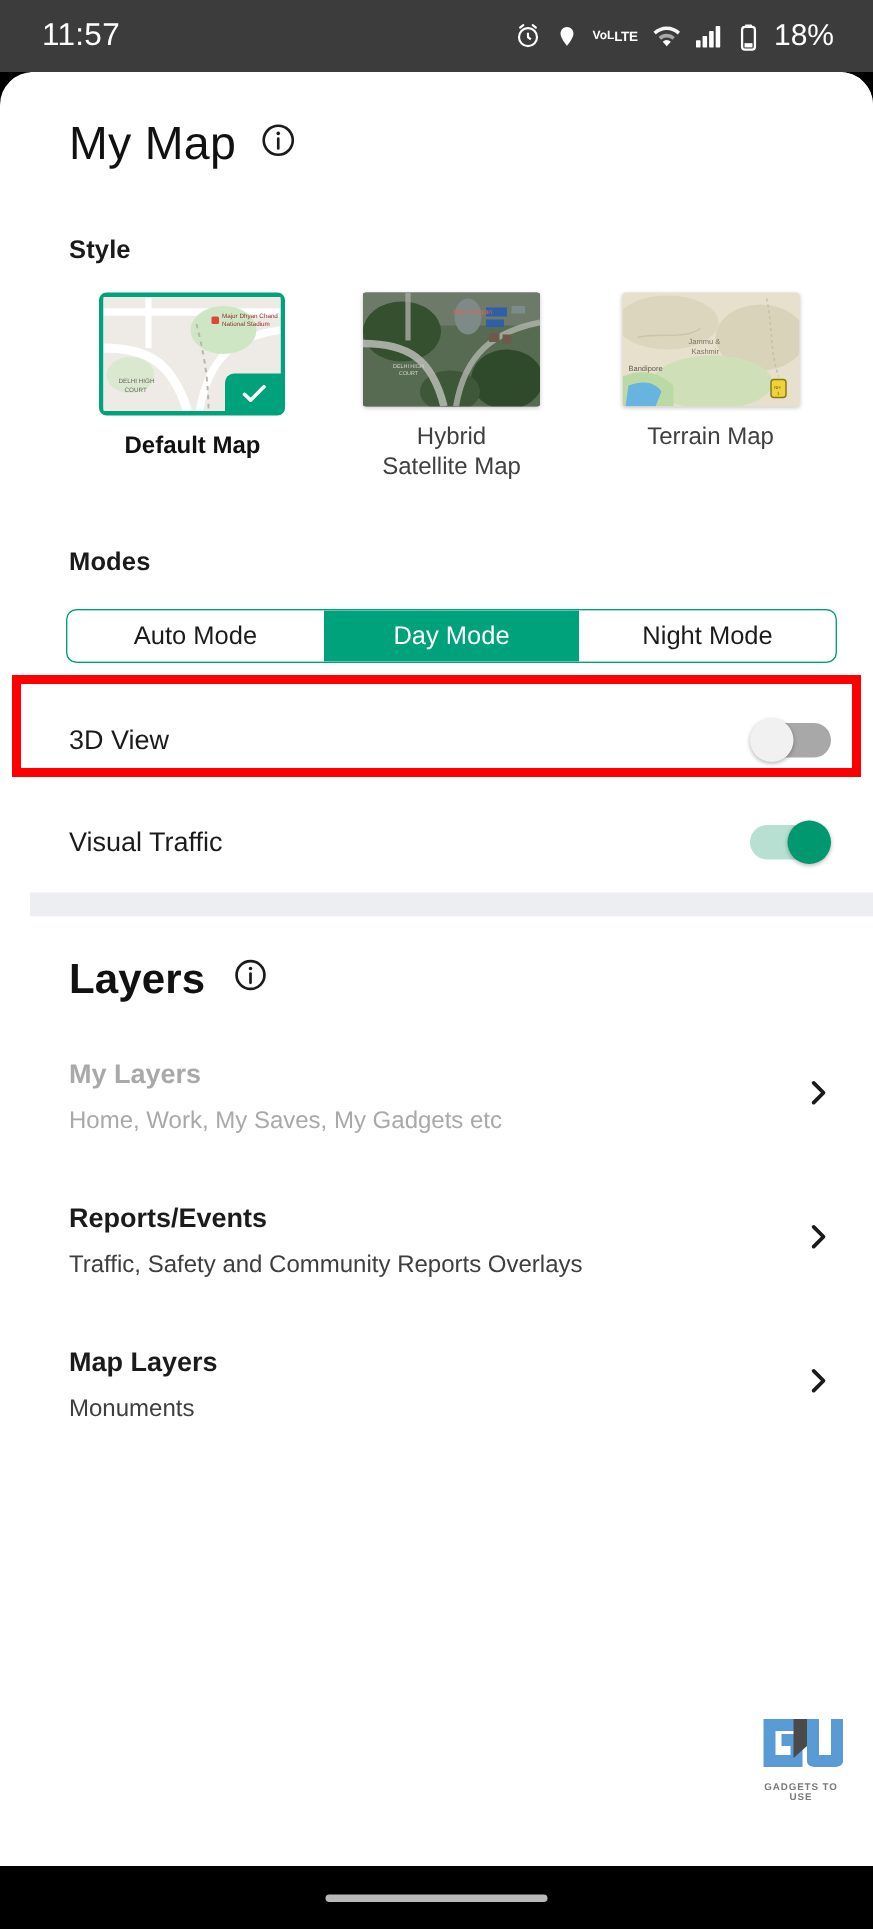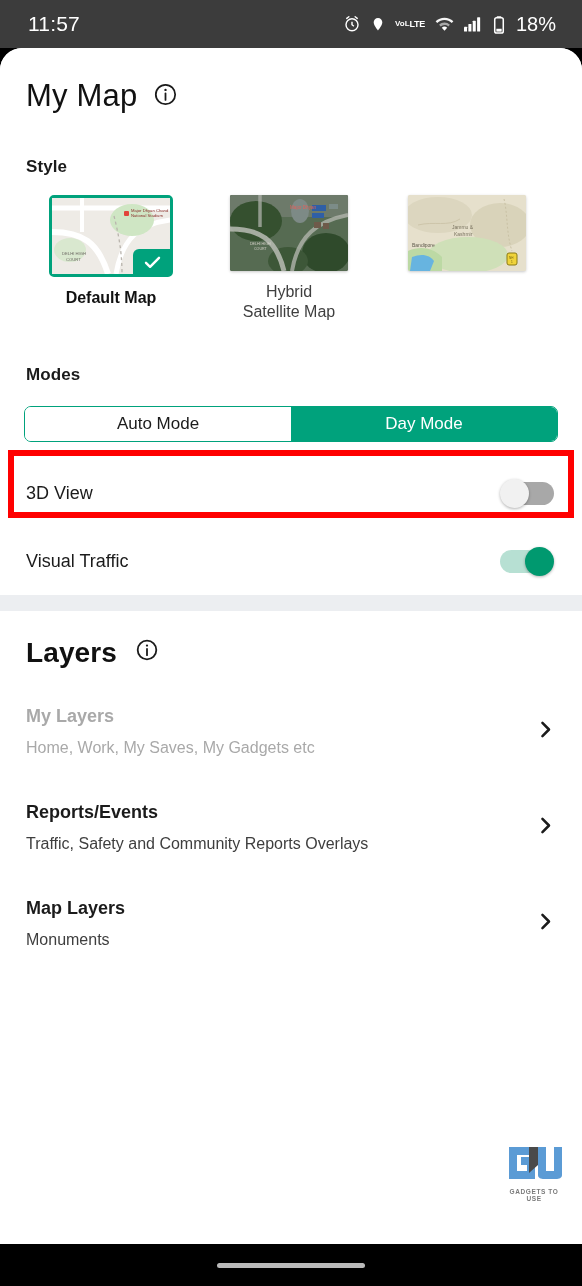--- a/index.html
+++ b/index.html
@@ -31,20 +31,21 @@
   }
   .volte span:first-child { font-size:8px; }
   .volte span:last-child { font-size:9px; letter-spacing:-.3px; }
 
   
   .screen {
     position:absolute; top:48px; left:0; right:0; bottom:42px;
     background:#ffffff;
     border-radius:22px 22px 0 0;
     overflow:hidden;
+    padding-left:20px;
   }
 
   .card { background:#ffffff; }
 
   .page-title-row {
     display:flex; align-items:center; gap:16px;
     padding:30px 0 0 26px;
   }
   .page-title { font-size:31px; font-weight:400; color:#111; letter-spacing:.2px; }
 
@@ -315,28 +316,30 @@
               <path d="M10 30 C26 26 40 32 52 24" stroke="#cdc5aa" stroke-width="1" fill="none"></path>
               <text x="44" y="34" font-size="5" fill="#7b7461" font-family="Liberation Sans, sans-serif">Jammu &amp;</text>
               <text x="46" y="41" font-size="5" fill="#7b7461" font-family="Liberation Sans, sans-serif">Kashmir</text>
               <text x="4" y="52" font-size="5" fill="#5f5a4c" font-family="Liberation Sans, sans-serif">Bandipore</text>
               <rect x="99" y="58" width="10" height="12" rx="2" fill="#f0d33a" stroke="#8a7a15" stroke-width="1"></rect>
               <text x="101" y="64" font-size="3" fill="#6b5e10" font-family="Liberation Sans, sans-serif">NH</text>
               <text x="103" y="68" font-size="3.2" fill="#6b5e10" font-family="Liberation Sans, sans-serif">1</text>
             </svg>
           </div>
         </div>
+        <div class="style-name">Terrain Map</div>
       </div>
     </div>
 
     <div class="section-label">Modes</div>
 
     <div class="modes">
       <div class="mode-btn">Auto Mode</div>
       <div class="mode-btn active">Day Mode</div>
+      <div class="mode-btn">Night Mode</div>
     </div>
 
     <div class="toggle-row" style="margin-top:17px;">
       <div class="label">3D View</div>
       <div class="switch off">
         <div class="track"></div>
         <div class="knob"></div>
       </div>
     </div>
 

